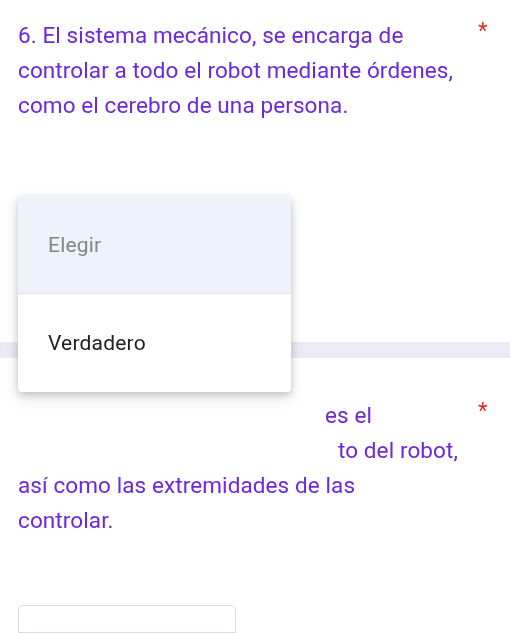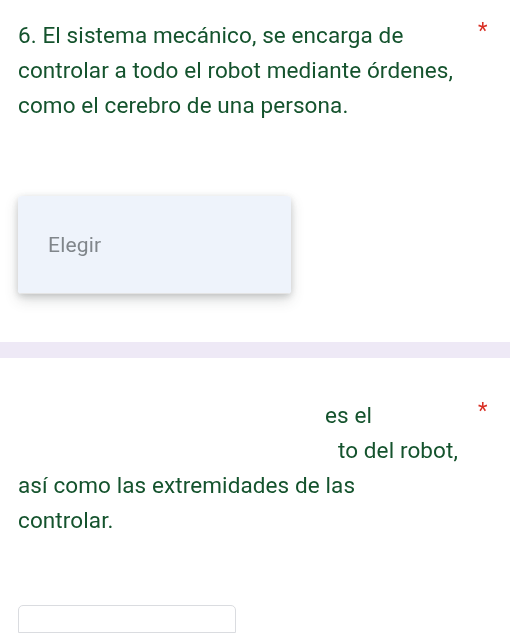--- a/index.html
+++ b/index.html
@@ -17,21 +17,21 @@
 
   .question-row {
     display: flex;
     align-items: flex-start;
     gap: 12px;
   }
 
   .question-text {
     font-size: 22.5px;
     line-height: 1.55;
-    color: #14532d;
+    color: #6d28d9;
     letter-spacing: 0.1px;
     flex: 1;
   }
 
   .required-asterisk {
     color: #d93025;
     font-size: 22px;
     line-height: 1.2;
     width: 14px;
     flex-shrink: 0;
@@ -118,13 +118,14 @@
       <div>controlar.</div>
     </div>
     <div class="required-asterisk">*</div>
   </div>
 </div>
 
 <div class="trigger-fragment"></div>
 
 <div class="dropdown-panel">
   <div class="dropdown-item placeholder">Elegir</div>
+  <div class="dropdown-item">Verdadero</div>
 </div>
 
 </body></html>

